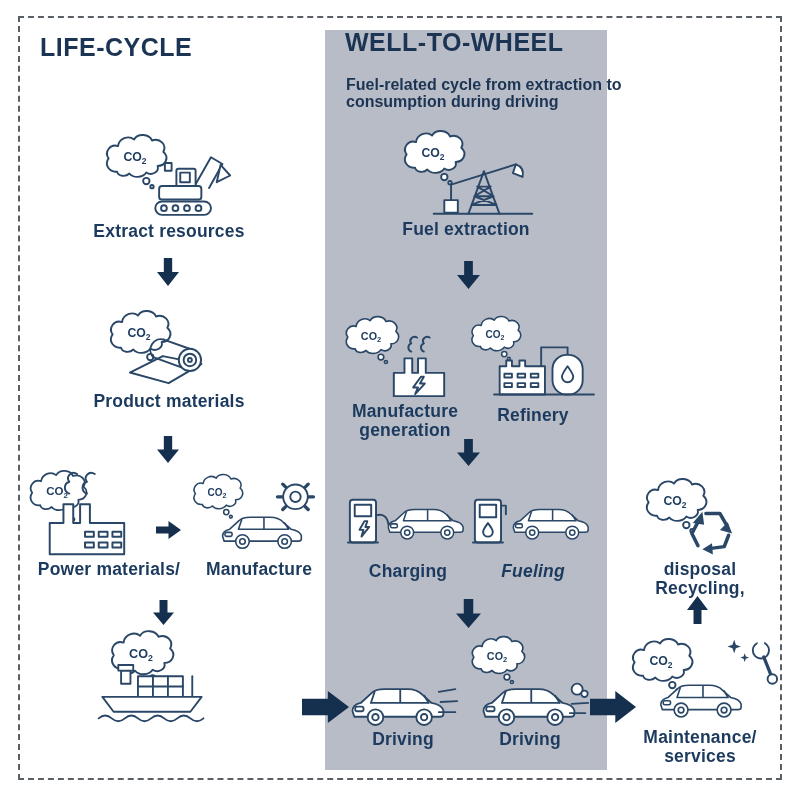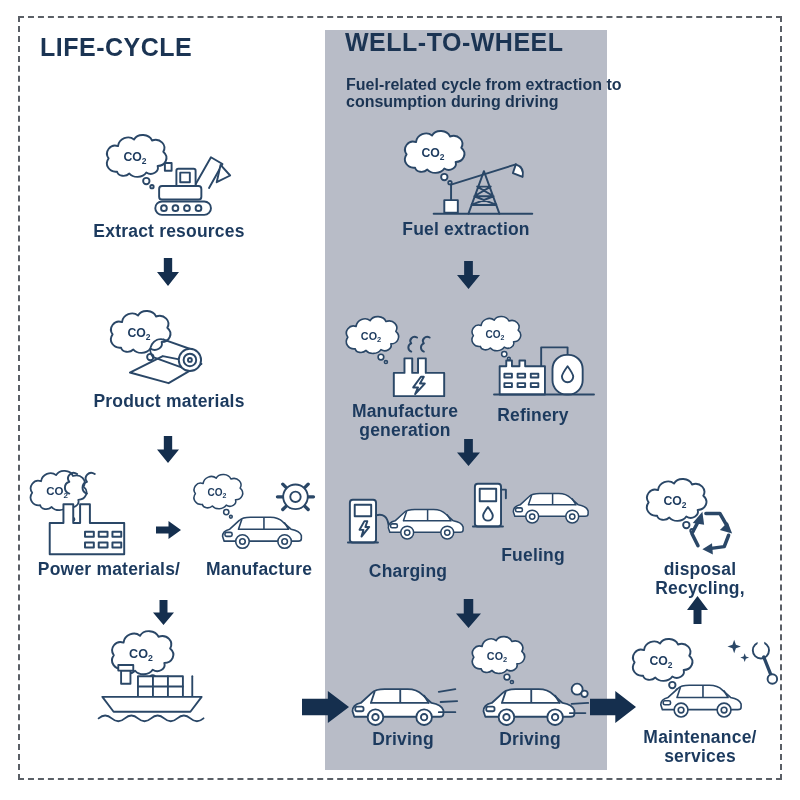--- a/index.html
+++ b/index.html
@@ -261,21 +261,21 @@
           <circle fill="#fff" cx="31" cy="39.5" r="8.5"></circle>
             <circle cx="31" cy="39.5" r="3.5"></circle>
           <circle fill="#fff" cx="84" cy="39.5" r="8.5"></circle>
             <circle cx="84" cy="39.5" r="3.5"></circle>
         </g>
       </svg>
     </div>
     <div class="lbl">Charging</div>
   </div>
 
-  <div class="stage-block" style="left:470px;top:470px;width:126px;">
+  <div class="stage-block" style="left:470px;top:486px;width:126px;font-style:italic;">
     <div class="iconbox" style="height:76px;">
       <svg style="left:1px;top:8px;" width="124" viewBox="0 0 128 62" fill="none" stroke="currentColor" stroke-width="2" stroke-linecap="round" stroke-linejoin="round">
         <rect fill="#fff" x="4" y="6" width="27" height="44" rx="3"></rect>
         <rect x="9" y="11" width="17" height="13"></rect>
         <path d="M17.5,30 c-3.5,4.5 -5,7 -5,9 a5,5 0 0 0 10,0 c0,-2 -1.5,-4.5 -5,-9 z"></path>
         <path d="M2,50 L33,50"></path>
         <path d="M31,12 h5 v9"></path>
         <g transform="translate(39,9) scale(0.78)">
           <path fill="#fff" d="M8,39 L6,33 Q6,26 15,24 L27,13 Q31,9 41,9 L66,9 Q76,9 82,15 L92,24 Q103,26 105,32 L105,36 Q105,39 101,39 Z"></path>
           <path d="M30,12 L26,24 M84,16 L89,24 M26,24 L89,24 M58,10 L58,24"></path>

